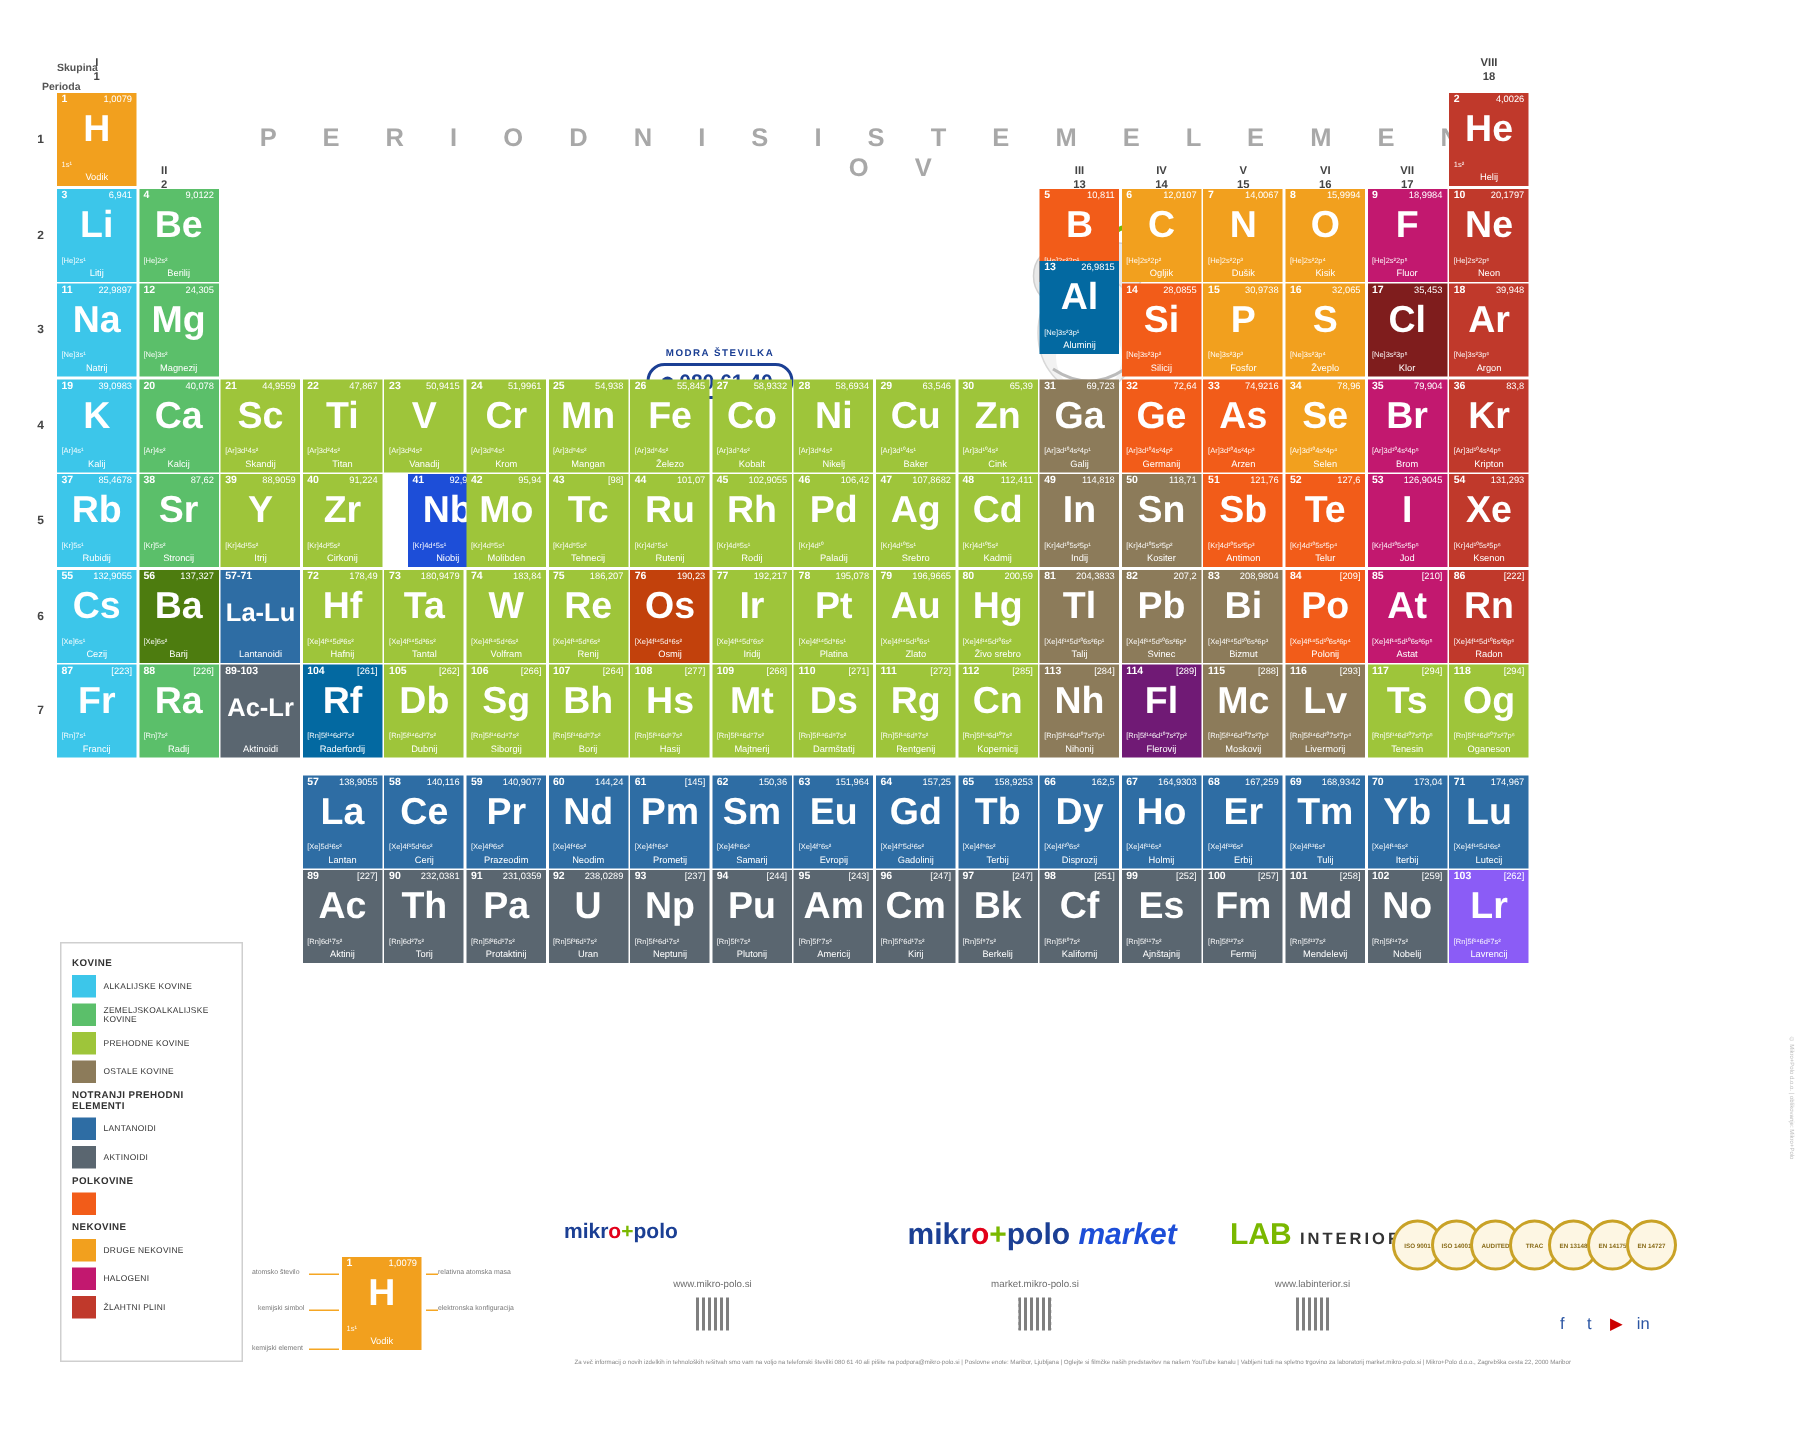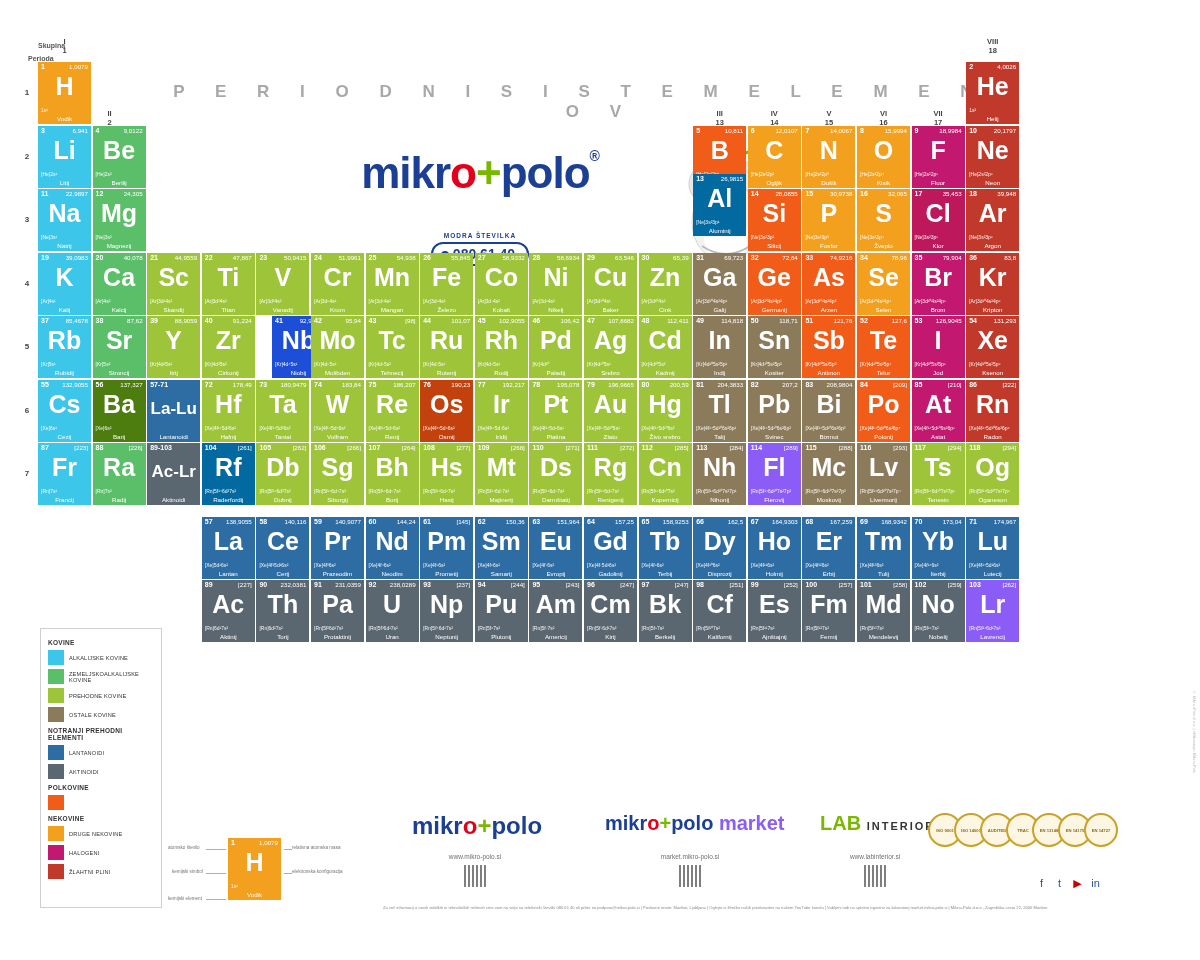--- a/index.html
+++ b/index.html
@@ -108,23 +108,20 @@
     <div class="per" style="left:20px;top:88px;width:14px;">1</div>
     <div class="per" style="left:20px;top:151.5px;width:14px;">2</div>
     <div class="per" style="left:20px;top:215px;width:14px;">3</div>
     <div class="per" style="left:20px;top:278.5px;width:14px;">4</div>
     <div class="per" style="left:20px;top:342px;width:14px;">5</div>
     <div class="per" style="left:20px;top:405.5px;width:14px;">6</div>
     <div class="per" style="left:20px;top:469px;width:14px;">7</div>
   </div>
 
 <div id="logo">
-  <div class="main">
-    <span>mikr</span><span style="color:#e2001a">o</span><span class="plus">+</span><span>polo</span><span style="font-size:14px;vertical-align:top">®</span>
-  </div>
 </div>
 
 <div id="phone">
   <div class="pl">MODRA ŠTEVILKA</div>
   <div class="pn">
     <span style="display:inline-block;width:8px;height:8px;border-radius:50%;background:#1b3f94;margin-right:4px;vertical-align:middle"></span><span>080 61 40</span>
   </div>
 </div>
 
 <div id="mascot">
@@ -249,21 +246,21 @@
       <span class="cfg">[Ne]3s²3p³</span>
       <span class="nm">Fosfor</span>
     </div>
     <div class="cell " style="left:857px;top:189px;background:#f2a01e">
       <span class="z">16</span>
       <span class="m">32,065</span>
       <span class="sym">S</span>
       <span class="cfg">[Ne]3s²3p⁴</span>
       <span class="nm">Žveplo</span>
     </div>
-    <div class="cell " style="left:911.6px;top:189px;background:#be185d">
+    <div class="cell " style="left:911.6px;top:189px;background:#7f1d1d">
       <span class="z">17</span>
       <span class="m">35,453</span>
       <span class="sym">Cl</span>
       <span class="cfg">[Ne]3s²3p⁵</span>
       <span class="nm">Klor</span>
     </div>
     <div class="cell " style="left:966.2px;top:189px;background:#c0392b">
       <span class="z">18</span>
       <span class="m">39,948</span>
       <span class="sym">Ar</span>
@@ -718,21 +715,21 @@
       <span class="cfg">[Rn]5f¹⁴6d¹⁰7s²</span>
       <span class="nm">Kopernicij</span>
     </div>
     <div class="cell " style="left:693.2px;top:443px;background:#8c7b5a">
       <span class="z">113</span>
       <span class="m">[284]</span>
       <span class="sym">Nh</span>
       <span class="cfg">[Rn]5f¹⁴6d¹⁰7s²7p¹</span>
       <span class="nm">Nihonij</span>
     </div>
-    <div class="cell " style="left:747.8000000000001px;top:443px;background:#8b5cf6">
+    <div class="cell " style="left:747.8000000000001px;top:443px;background:#701a75">
       <span class="z">114</span>
       <span class="m">[289]</span>
       <span class="sym">Fl</span>
       <span class="cfg">[Rn]5f¹⁴6d¹⁰7s²7p²</span>
       <span class="nm">Flerovij</span>
     </div>
     <div class="cell " style="left:802.4px;top:443px;background:#8c7b5a">
       <span class="z">115</span>
       <span class="m">[288]</span>
       <span class="sym">Mc</span>
@@ -1046,25 +1043,25 @@
 <div class="kl" style="left:292px;top:845px;">relativna atomska masa</div>
 <div class="kl" style="left:172px;top:869px;">kemijski simbol</div>
 <div class="kl" style="left:292px;top:869px;">elektronska konfiguracija</div>
 <div class="kl" style="left:168px;top:896px;">kemijski element</div>
 <div class="arrow" style="left:206px;top:849px;width:20px;"></div>
 <div class="arrow" style="left:284px;top:849px;width:8px;"></div>
 <div class="arrow" style="left:206px;top:873px;width:20px;"></div>
 <div class="arrow" style="left:284px;top:873px;width:8px;"></div>
 <div class="arrow" style="left:206px;top:899px;width:20px;"></div>
 
-<div class="brandrow" style="left:412px;font-size:24px;color:#1b3f94;">
+<div class="brandrow" style="left:376px;font-size:14px;color:#1b3f94;">
   mikr<span style="color:#e2001a">o</span><span style="color:#7ab800">+</span>polo
 </div>
 <div class="brandrow" style="left:605px;font-size:20px;color:#1b3f94;">
-  mikr<span style="color:#e2001a">o</span><span style="color:#7ab800">+</span>polo <span style="color:#8b5cf6;">market</span>
+  mikr<span style="color:#e2001a">o</span><span style="color:#7ab800">+</span>polo <span style="color:#1d4ed8;font-style:italic">market</span>
 </div>
 <div class="brandrow" style="left:820px;font-size:20px;color:#7ab800;">
   LAB <span style="color:#333;font-size:11px;letter-spacing:2px">INTERIOR</span>
 </div>
 
 <div class="site" style="left:390px;top:853px;">
   <span>www.mikro-polo.si</span>
   <div class="qr"></div>
 </div>
 <div class="site" style="left:605px;top:853px;">

